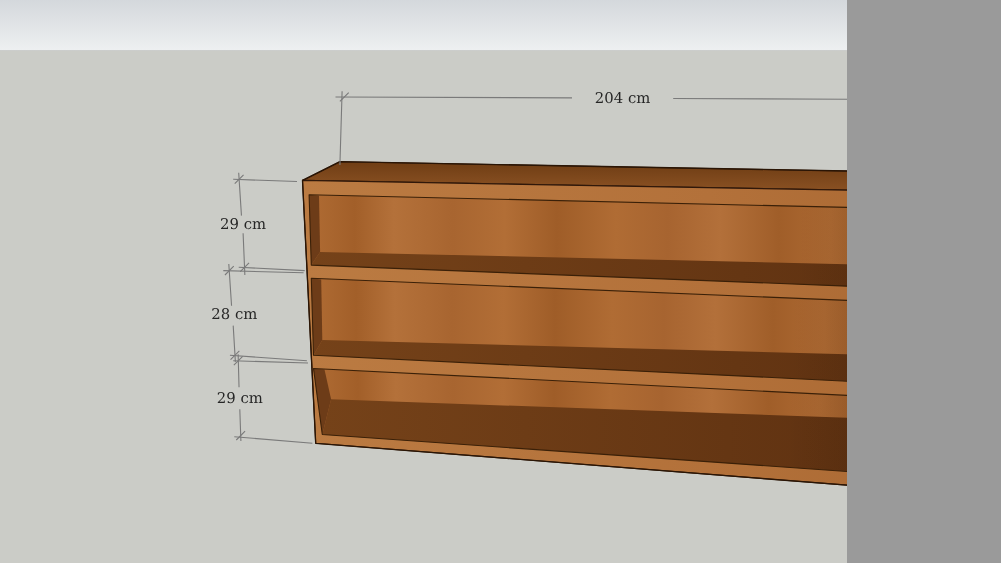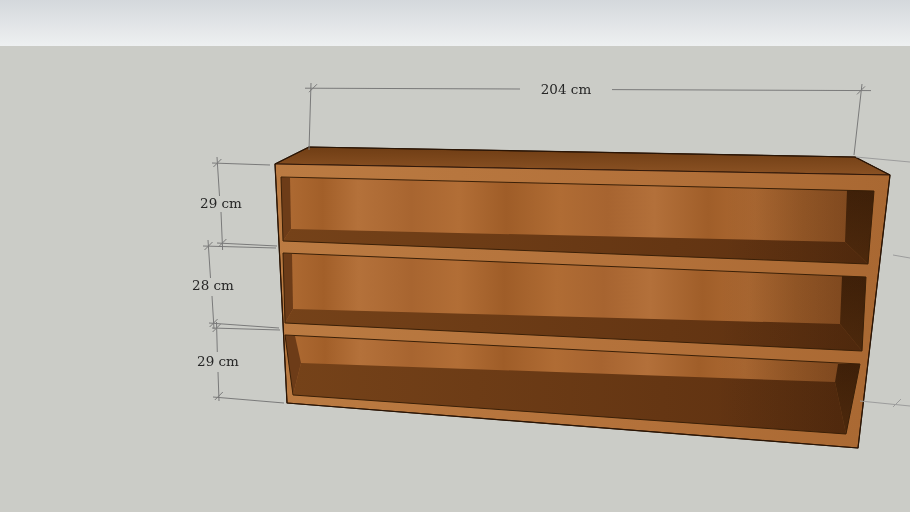--- a/index.html
+++ b/index.html
@@ -1,18 +1,18 @@
 <!DOCTYPE html>
 <html><head>
 <meta charset="utf-8">
 <style>
   html,body{margin:0;padding:0;background:#9a9a9a;}
   #viewport{
     position:relative;
-    width:910px;height:512px;
+    width:770px;height:512px;
     overflow:hidden;
     font-family:"DejaVu Serif","Liberation Serif",serif;
   }
   #scene{position:absolute;left:0;top:0;}
   text.dim-label{
     font-family:"DejaVu Serif","Liberation Serif",serif;
     font-size:13.5px;
     fill:#262626;
   }
 </style>

